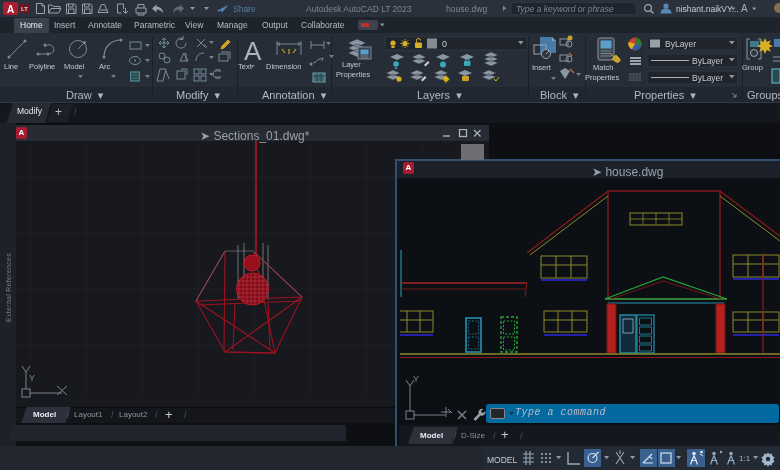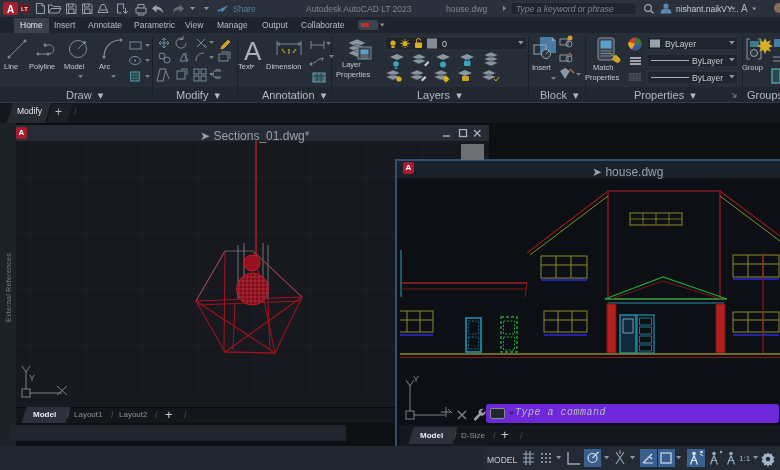--- a/index.html
+++ b/index.html
@@ -19,21 +19,21 @@
 #lwin{left:16px;top:125px;width:473px;height:298px;background:#17191e}
 #lwintitle{left:16px;top:125px;width:473px;height:16px;background:#272b33}
 #rwin{left:395px;top:159px;width:385px;height:287px;background:#0c0f14;border-top:2px solid #2f5070;border-left:2px solid #2f5070}
 #rwintitle{left:397px;top:161px;width:383px;height:17px;background:#1b2029}
 .wtitle{position:absolute;color:#99a0a9;font-size:12px;white-space:nowrap}
 .abadge{position:absolute;width:11px;height:12px;background:#a61c30;border-radius:2px;color:#fff;font-size:8px;font-weight:bold;text-align:center;line-height:12px;z-index:5}
 .dtab{position:absolute;font-size:8px;color:#8d939b;line-height:16px;text-align:center}
 .dtab.active{background:#2c313b;color:#e8ebef;font-weight:bold}
 .slash{position:absolute;font-size:9px;color:#4a5058}
 #statusbar{left:0;top:446px;width:780px;height:24px;background:#242a33}
-#cmdbar{left:486px;top:404px;width:293px;height:19px;background:#6d28d9;border-radius:3px;z-index:4}
+#cmdbar{left:486px;top:404px;width:293px;height:19px;background:#0369a1;border-radius:3px;z-index:4}
 #cmdbar .kbadge{position:absolute;left:4px;top:3.5px;width:15px;height:11px;background:#23262c;border:1px solid #85888e;border-radius:2px}
 #cmdbar .ctext{position:absolute;left:29px;top:3px;font-family:"Liberation Mono",monospace;font-style:italic;font-size:10px;color:#b9bcc1;letter-spacing:.5px}
 #headline{left:58px;top:210px;font-family:"Liberation Serif",serif;font-weight:bold;font-size:42px;letter-spacing:1.5px;color:#fff;white-space:nowrap;
  -webkit-text-stroke:2px #ffffff;
  text-shadow:-2px -2px 0 #000,2px -2px 0 #000,-2px 2px 0 #000,2px 2px 0 #000,0 -2px 0 #000,0 2px 0 #000,-3px 0 0 #000,3px 0 0 #000,0 3px 1px #000;
  z-index:50}
 </style></head>
 <body>
 <div id="stage">
 

